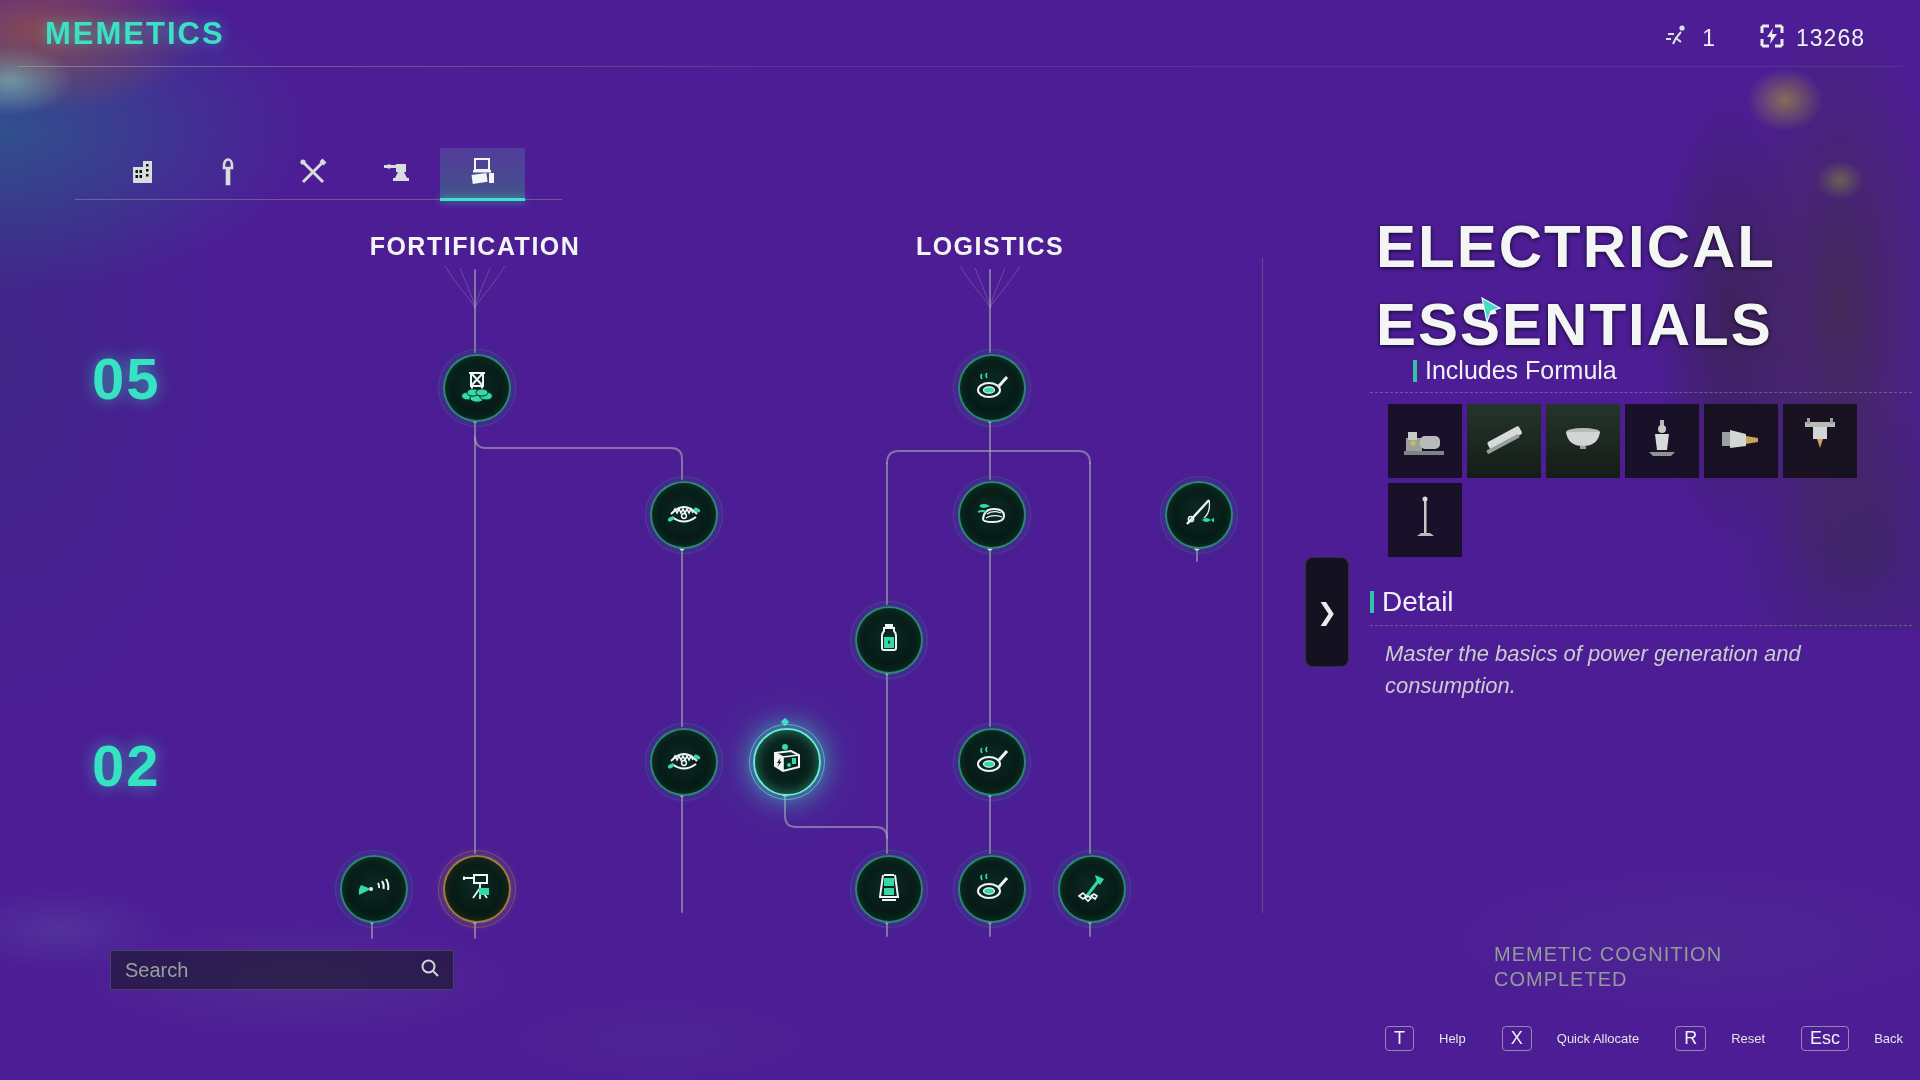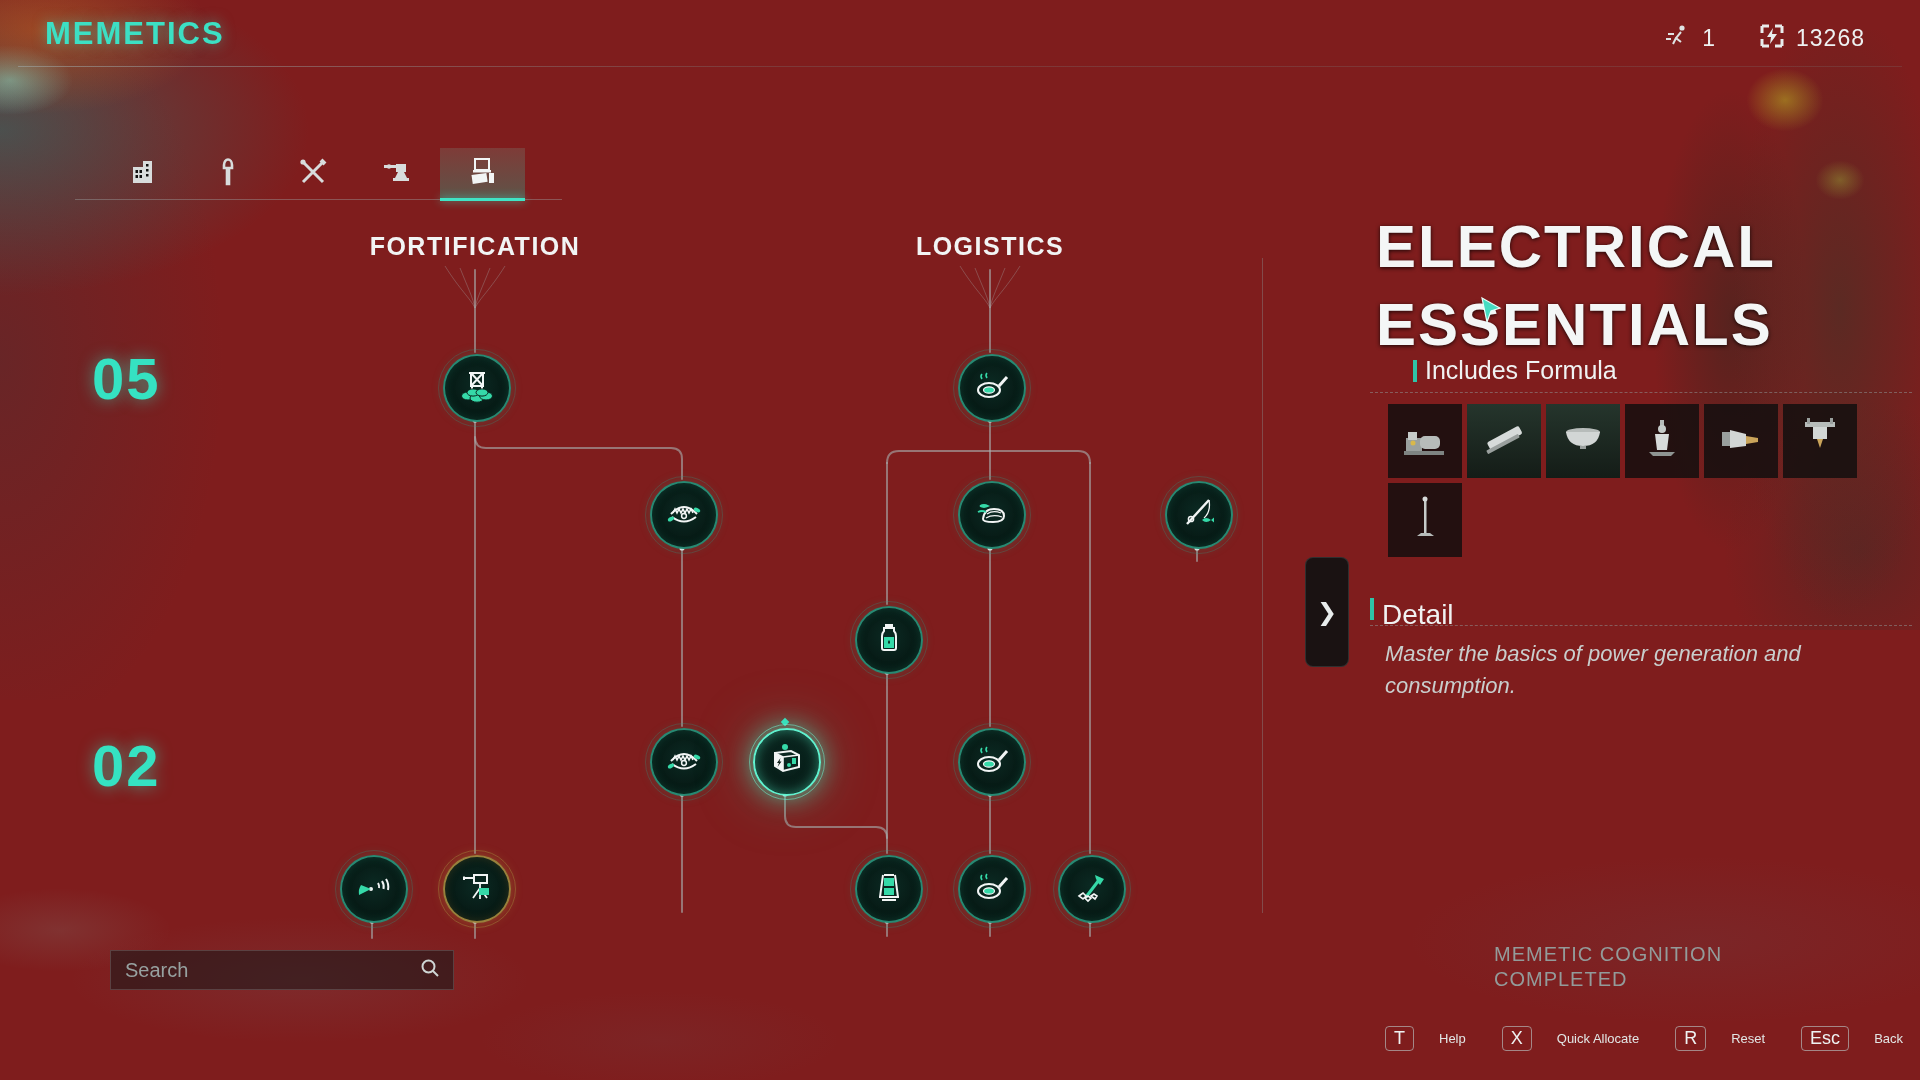--- a/index.html
+++ b/index.html
@@ -1,17 +1,17 @@
 <!DOCTYPE html>
 <html><head>
 <meta charset="utf-8">
 <style>
   html,body{margin:0;padding:0;background:#000;}
   #stage{position:relative;width:1920px;height:1080px;overflow:hidden;
-    background:#7f1d1d;font-family:"Liberation Sans","DejaVu Sans",sans-serif;color:#e8ecec;}
+    background:#4c1d95;font-family:"Liberation Sans","DejaVu Sans",sans-serif;color:#e8ecec;}
   
   .bg-nebula{position:absolute;left:0;top:0;width:700px;height:700px;pointer-events:none;
     background:
       radial-gradient(ellipse 240px 120px at 40px 30px, rgba(205,95,25,0.50), transparent 70%),
       radial-gradient(ellipse 90px 50px at 10px 80px, rgba(120,240,230,0.55), transparent 70%),
       radial-gradient(ellipse 430px 230px at 0px 130px, rgba(18,145,140,0.42), transparent 72%),
       radial-gradient(ellipse 300px 520px at 0px 360px, rgba(14,70,78,0.20), transparent 75%);}
   .bg-monster{position:absolute;right:0;top:30px;width:340px;height:600px;pointer-events:none;
     background:
       radial-gradient(ellipse 55px 45px at 205px 70px, rgba(190,190,35,0.50), transparent 70%),
@@ -485,21 +485,21 @@
       </span>
     </div>
   </div>
 
   <div class="chevron-tab">
     <span>❯</span>
   </div>
 
   <div class="section-label" style="left:1370px;top:586px;">
     <span class="bar"></span>
-    <span class="txt" style="font-size:28px;margin-top:13px;">Detail</span>
+    <span class="txt" style="font-size:28px;">Detail</span>
   </div>
   <div class="dashed" style="left:1370px;top:625px;width:542px;"></div>
   <div class="detail-text">Master the basics of power generation and consumption.</div>
 
   <div class="search-box">
     <input type="text" placeholder="Search" style="">
     <span>
       <svg width="22" height="22" viewBox="0 0 22 22" fill="none" stroke="#cfd6d5" stroke-width="2">
         <circle cx="9.5" cy="9.5" r="6"></circle>
           <path d="M14 14 L19 19"></path>

